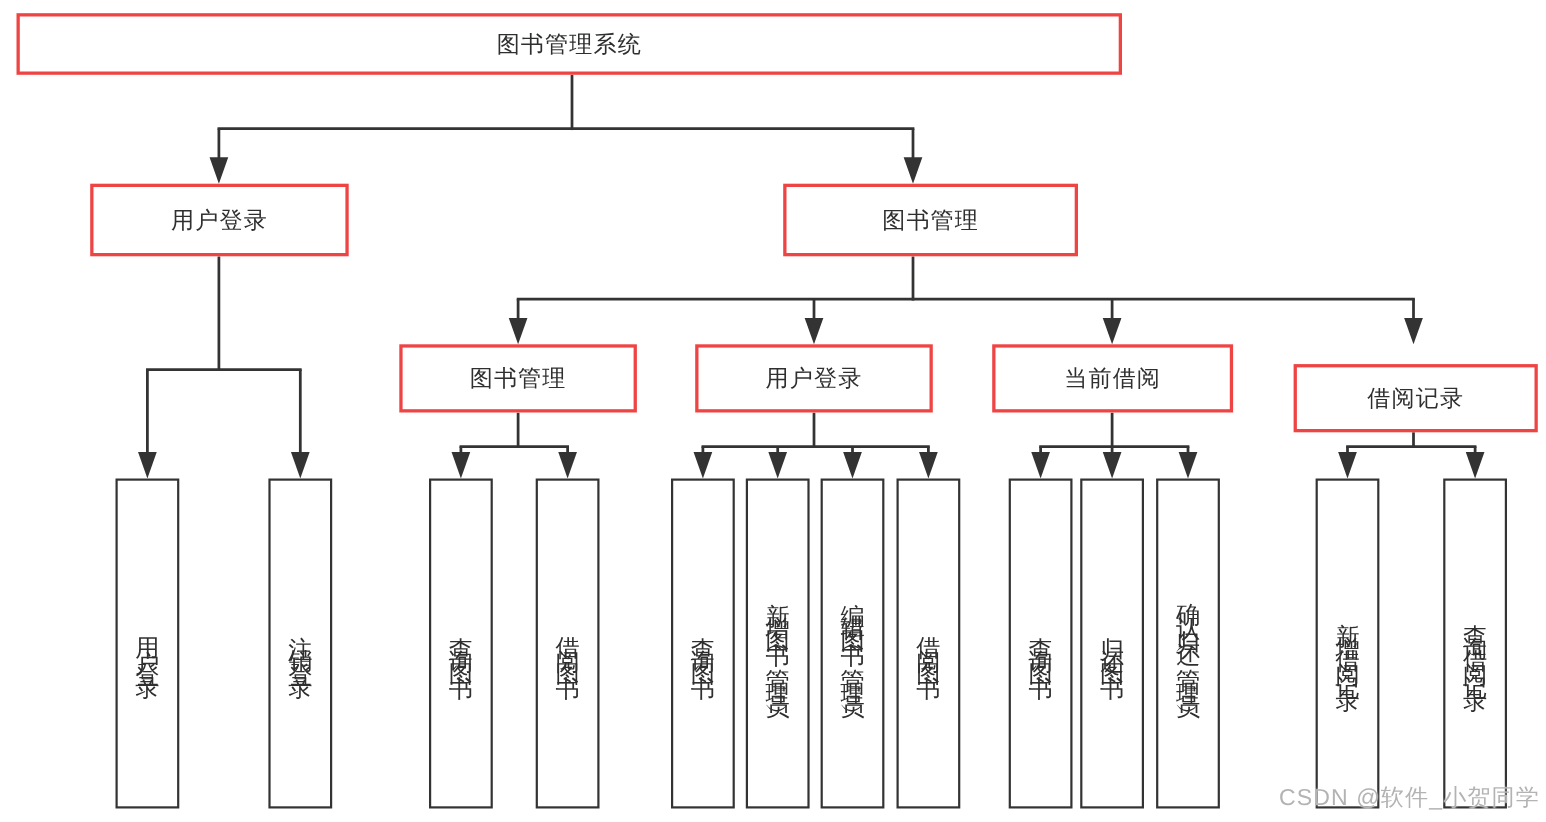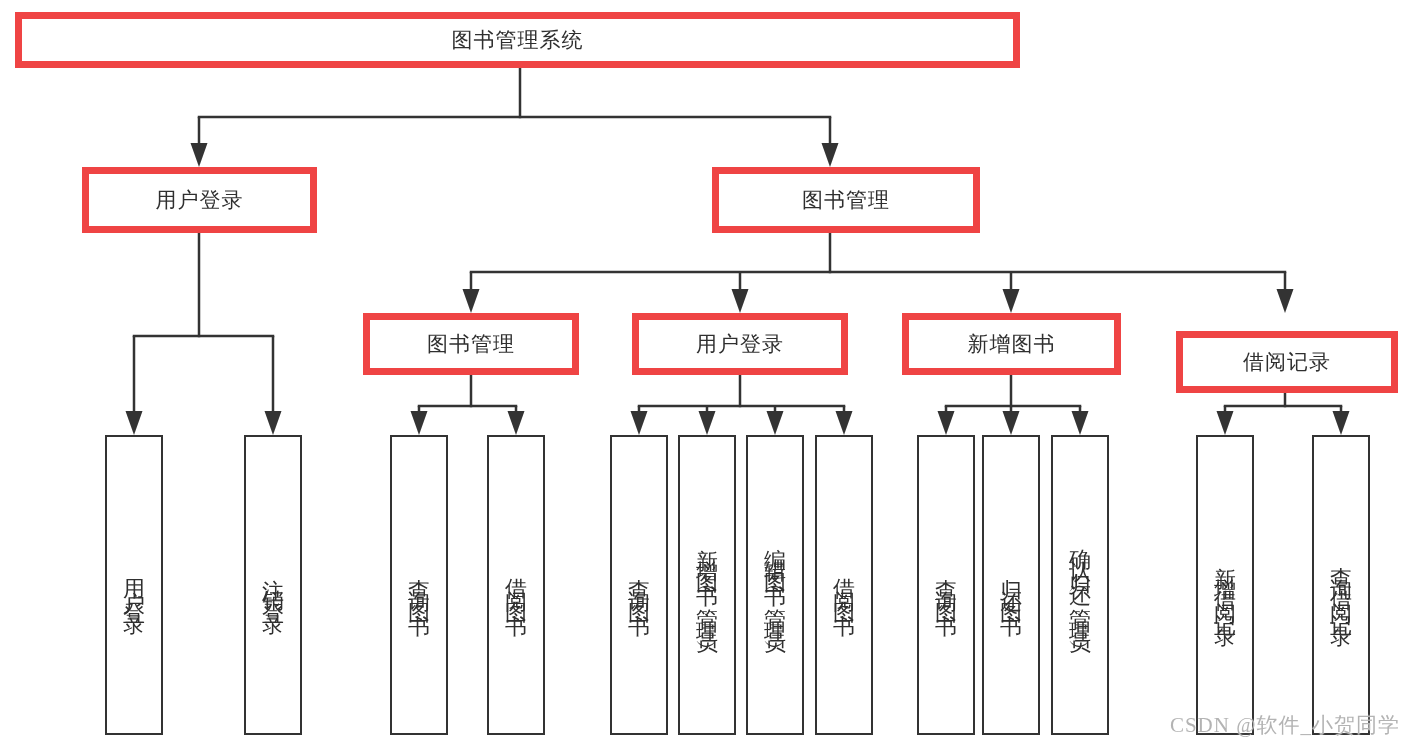--- a/index.html
+++ b/index.html
@@ -2,38 +2,37 @@
 <html><head>
 <meta charset="utf-8">
 <style>
   html,body{margin:0;padding:0;background:#fff;}
   #stage{
     position:relative;width:1405px;height:747px;background:#fff;overflow:hidden;
     font-family:"Liberation Sans","DejaVu Sans",sans-serif;
   }
   #connectors{position:absolute;left:0;top:0;width:1405px;height:747px;}
   .hbox{
-    position:absolute;box-sizing:border-box;border:7px solid #ef4444;background:#ffffff;
+    position:absolute;box-sizing:border-box;border:3px solid #ef4444;background:#ffffff;
     display:flex;align-items:center;justify-content:center;z-index:2;
   }
   .hlabel{font-size:21px;color:#2f2f2f;letter-spacing:1px;white-space:nowrap;}
   .leaf{
     position:absolute;box-sizing:border-box;top:435px;width:58px;height:300px;
     border:2px solid #333333;background:#ffffff;
     display:flex;align-items:center;justify-content:center;z-index:2;
   }
   .vtext{
     writing-mode:vertical-rl;text-orientation:mixed;
     font-size:22px;line-height:1;letter-spacing:12px;color:#2f2f2f;white-space:nowrap;
   }
   #watermark{
     position:absolute;right:5px;top:711px;z-index:5;
     font-size:21px;color:#b3b3b3;letter-spacing:1px;white-space:nowrap;
     text-shadow:0 0 2px rgba(255,255,255,0.9);
-    font-family:Liberation Serif, serif;
   }
 </style>
 </head>
 <body>
 
 <div id="stage">
 
   <svg id="connectors" width="1405" height="747" viewBox="0 0 1405 747">
       <g>
         <line x1="520" y1="68" x2="520" y2="118.25" stroke="#333333" stroke-width="2.5"></line>
@@ -114,21 +113,21 @@
     <span class="hlabel">图书管理</span>
   </div>
 
   <div class="hbox" style="left:363px;top:313px;width:216px;height:62px">
     <span class="hlabel">图书管理</span>
   </div>
   <div class="hbox" style="left:632px;top:313px;width:216px;height:62px">
     <span class="hlabel">用户登录</span>
   </div>
   <div class="hbox" style="left:902px;top:313px;width:219px;height:62px">
-    <span class="hlabel">新增图书</span>
+    <span class="hlabel">当前借阅</span>
   </div>
   <div class="hbox" style="left:1176px;top:331px;width:222px;height:62px">
     <span class="hlabel">借阅记录</span>
   </div>
 
   <div class="leaf" style="left:105px">
     <span class="vtext">用户登录</span>
   </div>
   <div class="leaf" style="left:244px">
     <span class="vtext">注销登录</span>

